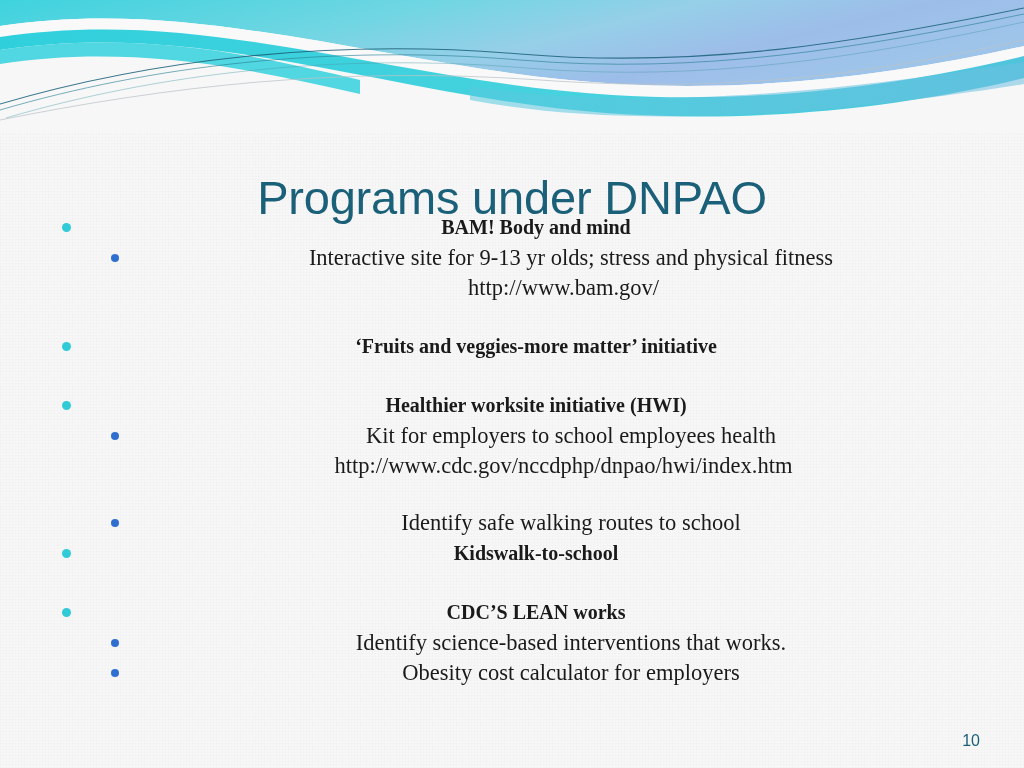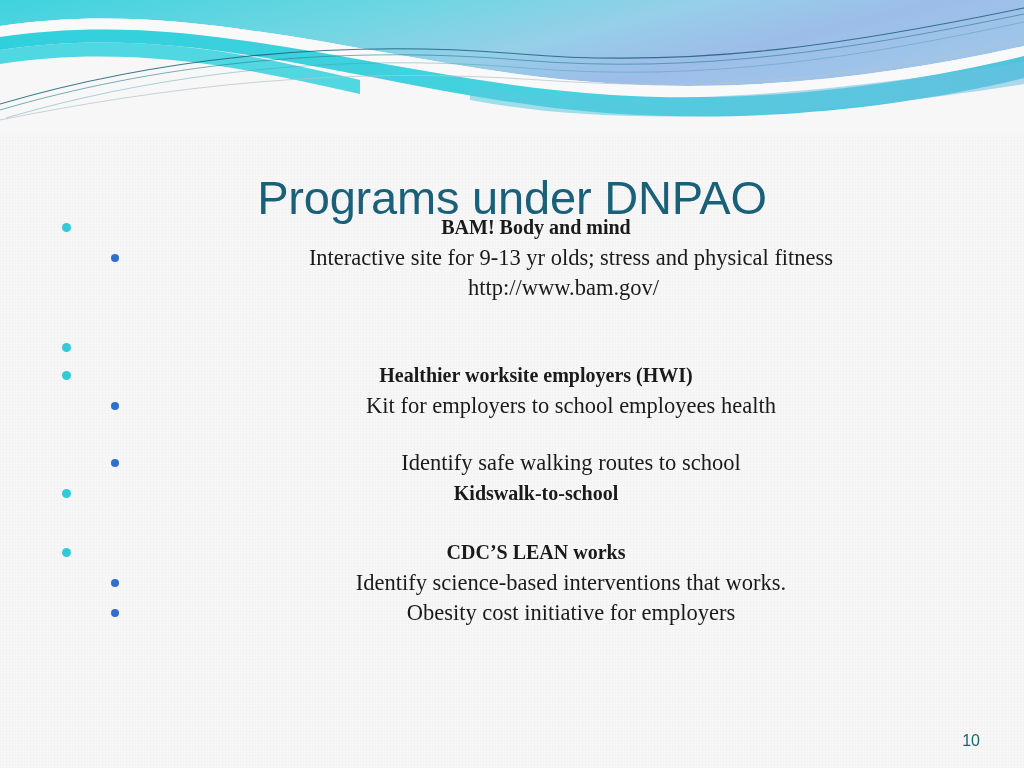--- a/index.html
+++ b/index.html
@@ -192,34 +192,36 @@
         <span>Interactive site for 9-13 yr olds; stress and physical fitness</span>
       </div>
       <div class="cont-line">http://www.bam.gov/</div>
     </div>
 
     <div class="gap-md"></div>
 
     <div class="group">
       <div class="bullet-row level1">
         <span class="dot"></span>
+        <span>‘Fruits and veggies-more matter’ initiative</span>
       </div>
     </div>
 
     <div class="gap-md"></div>
 
     <div class="group">
       <div class="bullet-row level1">
         <span class="dot"></span>
-        <span>Healthier worksite employers (HWI)</span>
+        <span>Healthier worksite initiative (HWI)</span>
       </div>
       <div class="bullet-row level2">
         <span class="dot"></span>
         <span>Kit for employers to school employees health</span>
       </div>
+      <div class="cont-line">http://www.cdc.gov/nccdphp/dnpao/hwi/index.htm</div>
     </div>
 
     <div class="gap-sm"></div>
 
     <div class="group">
       <div class="bullet-row level2">
         <span class="dot"></span>
         <span>Identify safe walking routes to school</span>
       </div>
       <div class="bullet-row level1">
@@ -234,21 +236,21 @@
       <div class="bullet-row level1">
         <span class="dot"></span>
         <span>CDC’S LEAN works</span>
       </div>
       <div class="bullet-row level2">
         <span class="dot"></span>
         <span>Identify science-based interventions that works.</span>
       </div>
       <div class="bullet-row level2">
         <span class="dot"></span>
-        <span>Obesity cost initiative for employers</span>
+        <span>Obesity cost calculator for employers</span>
       </div>
     </div>
 
   </div>
 
   <div class="page-number">10</div>
 
 </div>
 
 </body></html>

